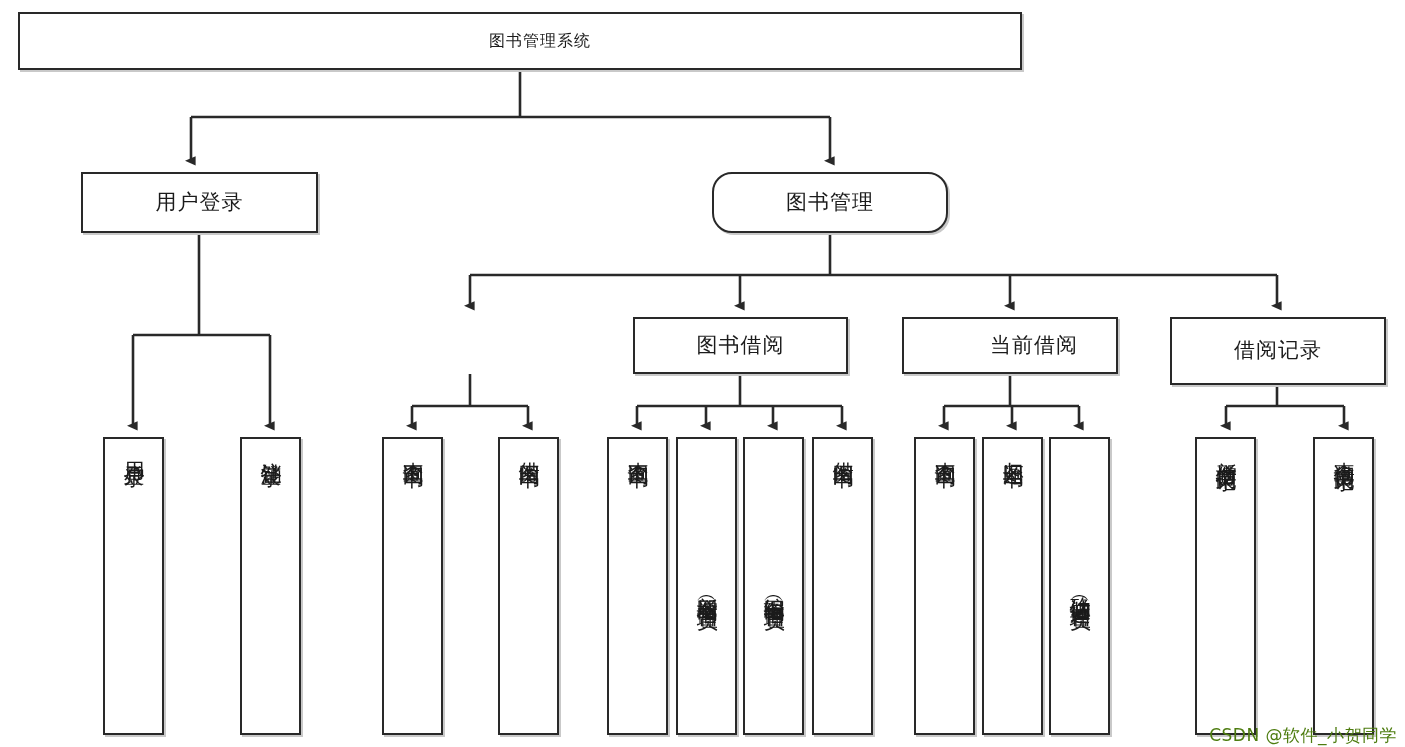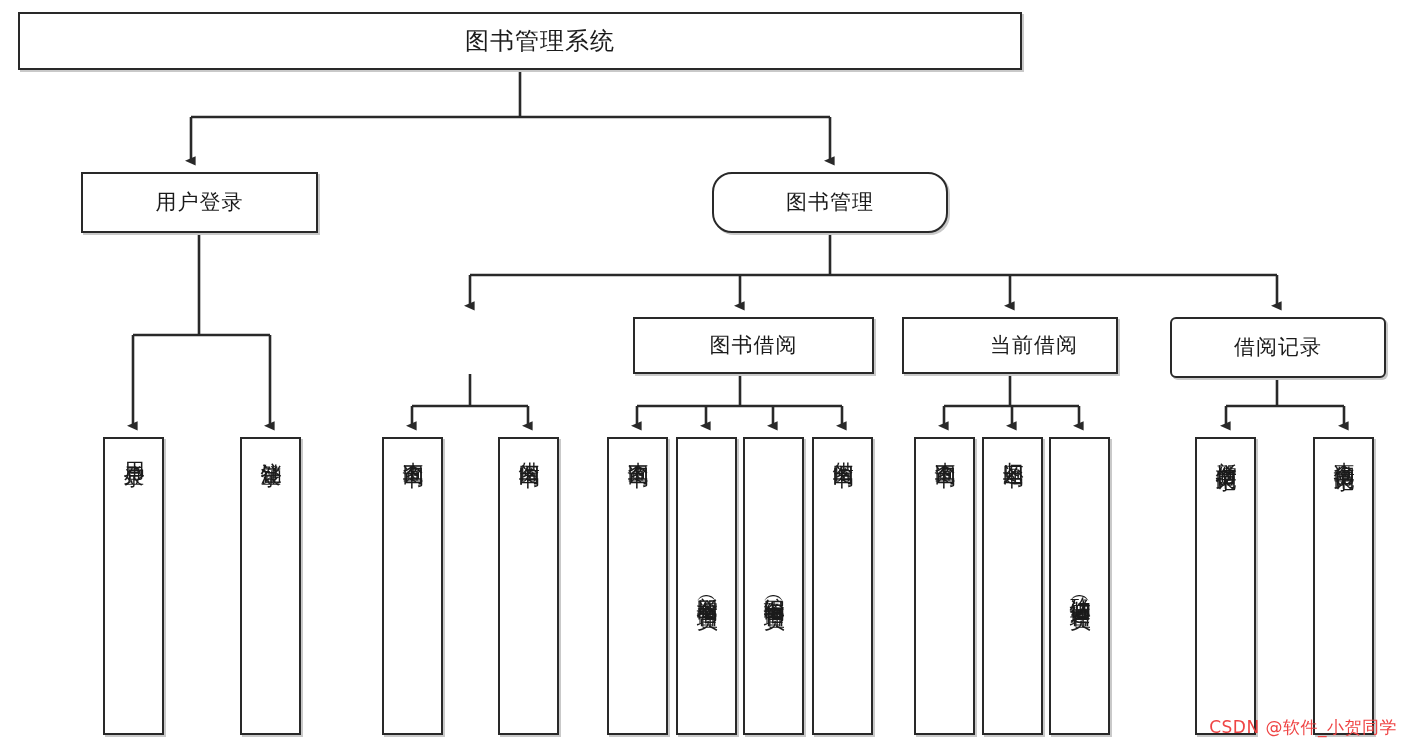--- a/index.html
+++ b/index.html
@@ -34,43 +34,43 @@
     justify-content: center;
     color: #1b1b1b;
     z-index: 2;
   }
   .node.horiz {
     font-size: 21px;
     line-height: 1.1;
     letter-spacing: 1px;
   }
   .node.horiz.title {
-    font-size: 24px;
+    font-size: 16px;
     padding-left: 40px;
   }
   .node.vert {
     writing-mode: vertical-rl;
     text-orientation: upright;
     font-size: 21px;
     line-height: 1.12;
     letter-spacing: 2px;
     padding-top: 6px;
     justify-content: flex-start;
     align-items: center;
     white-space: nowrap;
   }
   .node.vert.tall-text {
     justify-content: center;
   }
   .watermark {
     position: absolute;
     right: 8px;
-    bottom: 8px;
+    bottom: 0;
     font-size: 17px;
-    color: #ef4444;
+    color: #4d7c0f;
     letter-spacing: 0.5px;
     z-index: 5;
     white-space: nowrap;
     margin-left: 32px;
   }
 </style>
 </head>
 <body>
 
 <div id="canvas">
@@ -132,27 +132,27 @@
     <span>图书管理系统</span>
   </div>
 
   <div class="node horiz" style="left:81px; top:172px; width:237px; height:61px;">
     <span>用户登录</span>
   </div>
   <div class="node horiz" style="left:712px; top:172px; width:236px; height:61px;border-radius:20px;">
     <span>图书管理</span>
   </div>
 
-  <div class="node horiz" style="left:633px; top:317px; width:241px; height:57px;text-align:center;">
+  <div class="node horiz" style="left:633px; top:317px; width:215px; height:57px;text-align:center;">
     <span>图书借阅</span>
   </div>
   <div class="node horiz" style="left:902px; top:317px; width:216px; height:57px;padding-left:48px;">
     <span>当前借阅</span>
   </div>
-  <div class="node horiz" style="left:1170px; top:317px; width:216px; height:61px;border-radius:6px;">
+  <div class="node horiz" style="left:1170px; top:317px; width:216px; height:68px;">
     <span>借阅记录</span>
   </div>
 
   <div class="node vert" style="left:103px; top:437px; width:61px; height:298px;">
     <span>用户登录</span>
   </div>
   <div class="node vert" style="left:240px; top:437px; width:61px; height:298px;">
     <span>注销登录</span>
   </div>
 

